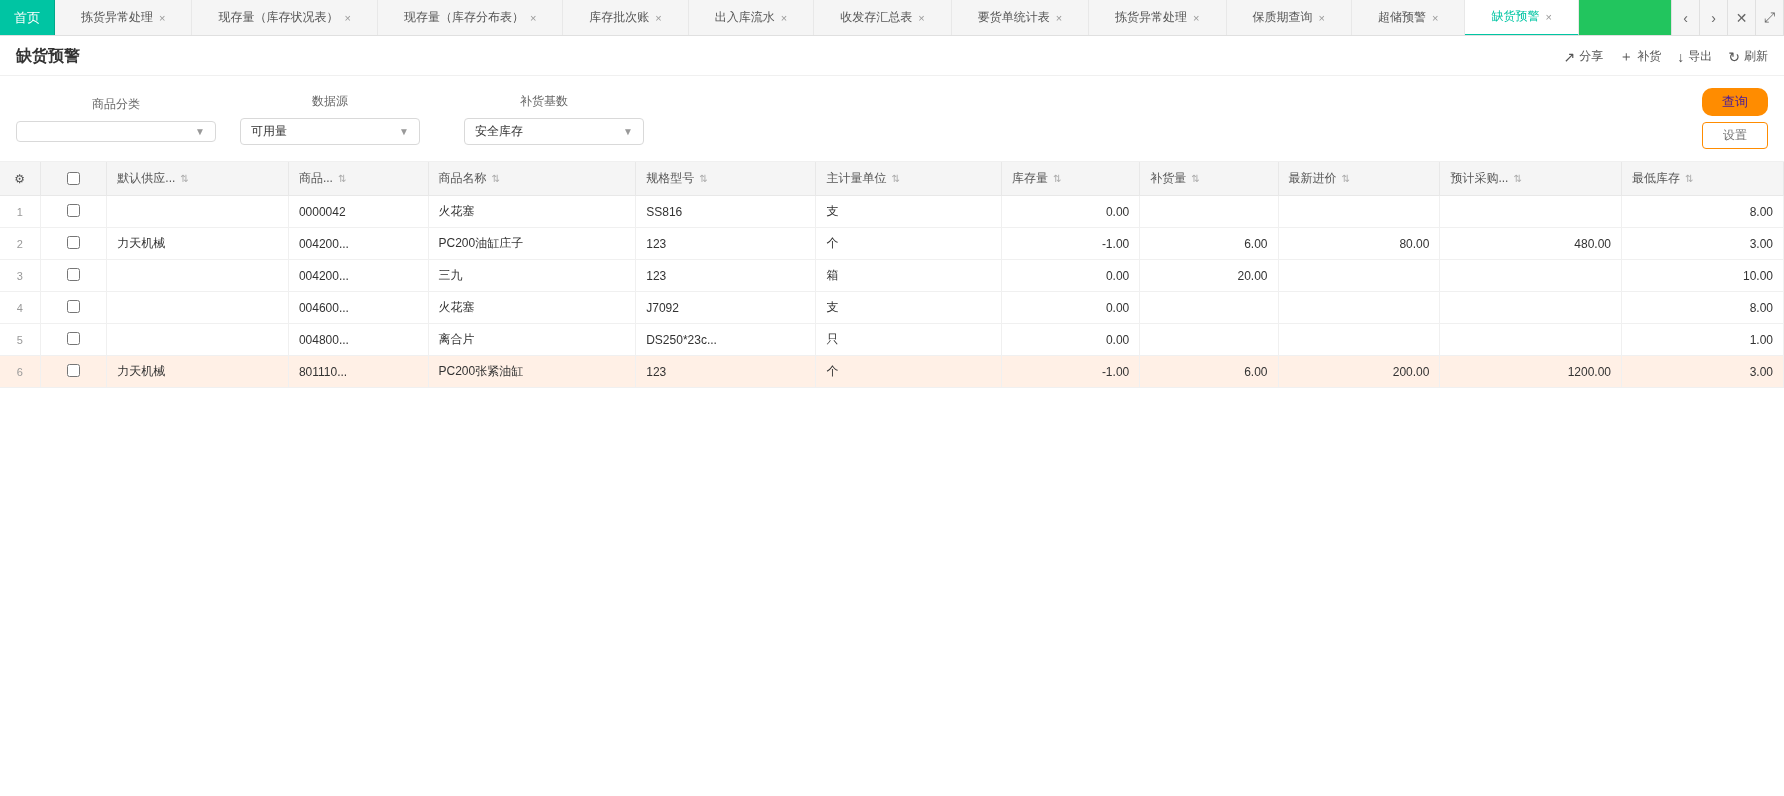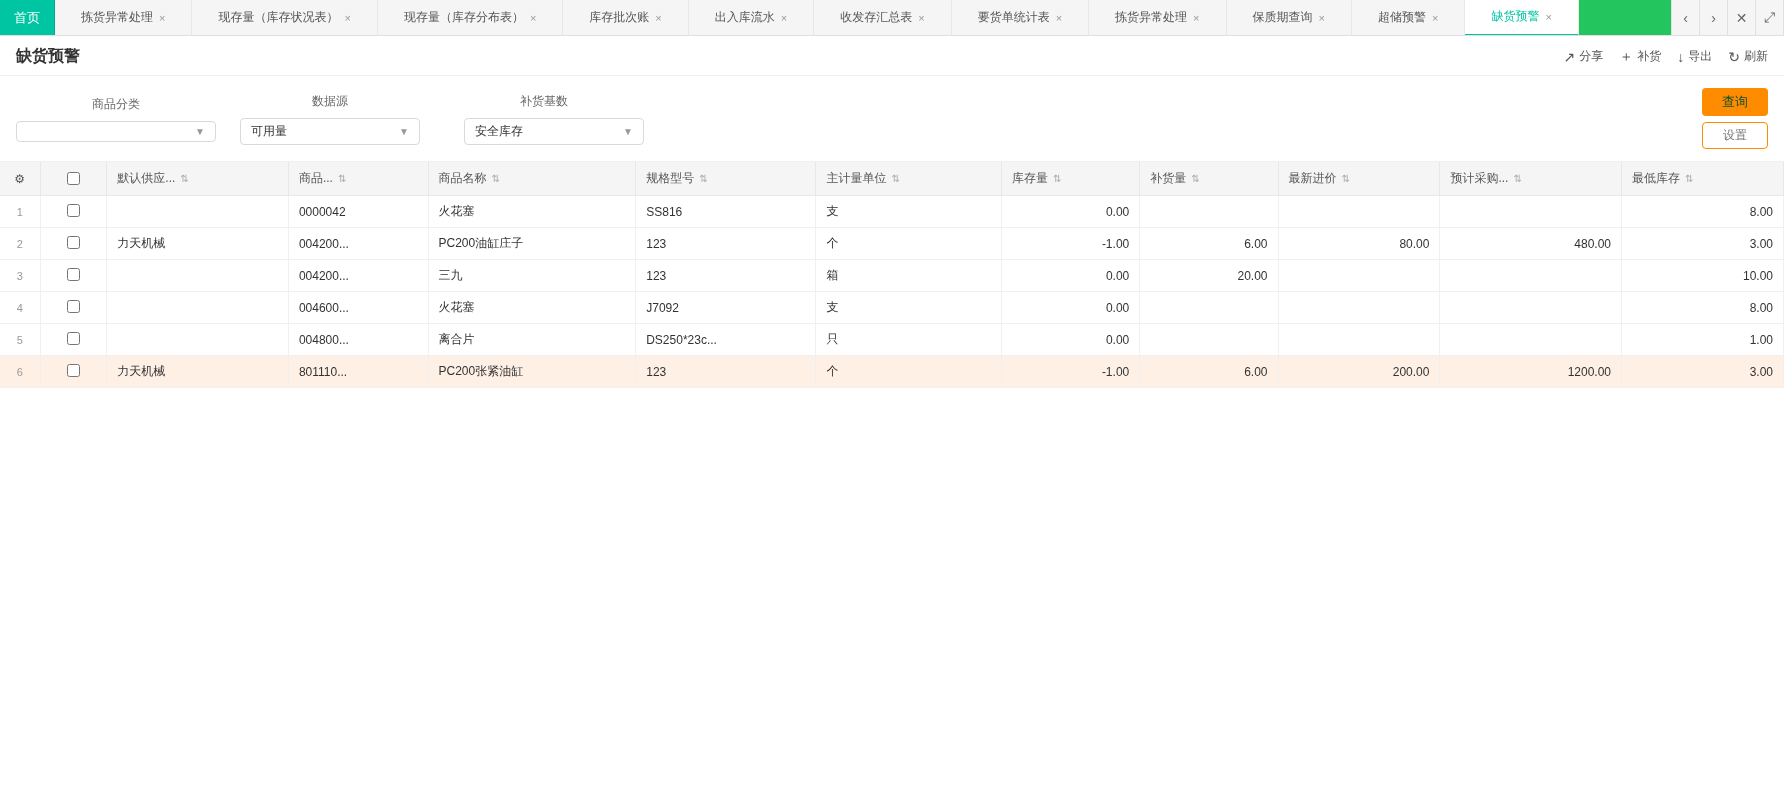--- a/index.html
+++ b/index.html
@@ -150,23 +150,23 @@
       margin-left: 8px;
     }
     .filter-actions {
       margin-left: auto;
       display: flex;
       flex-direction: column;
       gap: 6px;
     }
     .btn-query {
       background: #ff8c00;
-      color: #14532d;
+      color: #4c1d95;
       border: none;
-      border-radius: 4px;
+      border-radius: 10px;
       padding: 5px 20px;
       cursor: pointer;
       font-size: 13px;
       font-weight: 500;
     }
     .btn-settings {
       background: #fff;
       color: #737373;
       border: 1px solid #ff8c00;
       border-radius: 4px;

